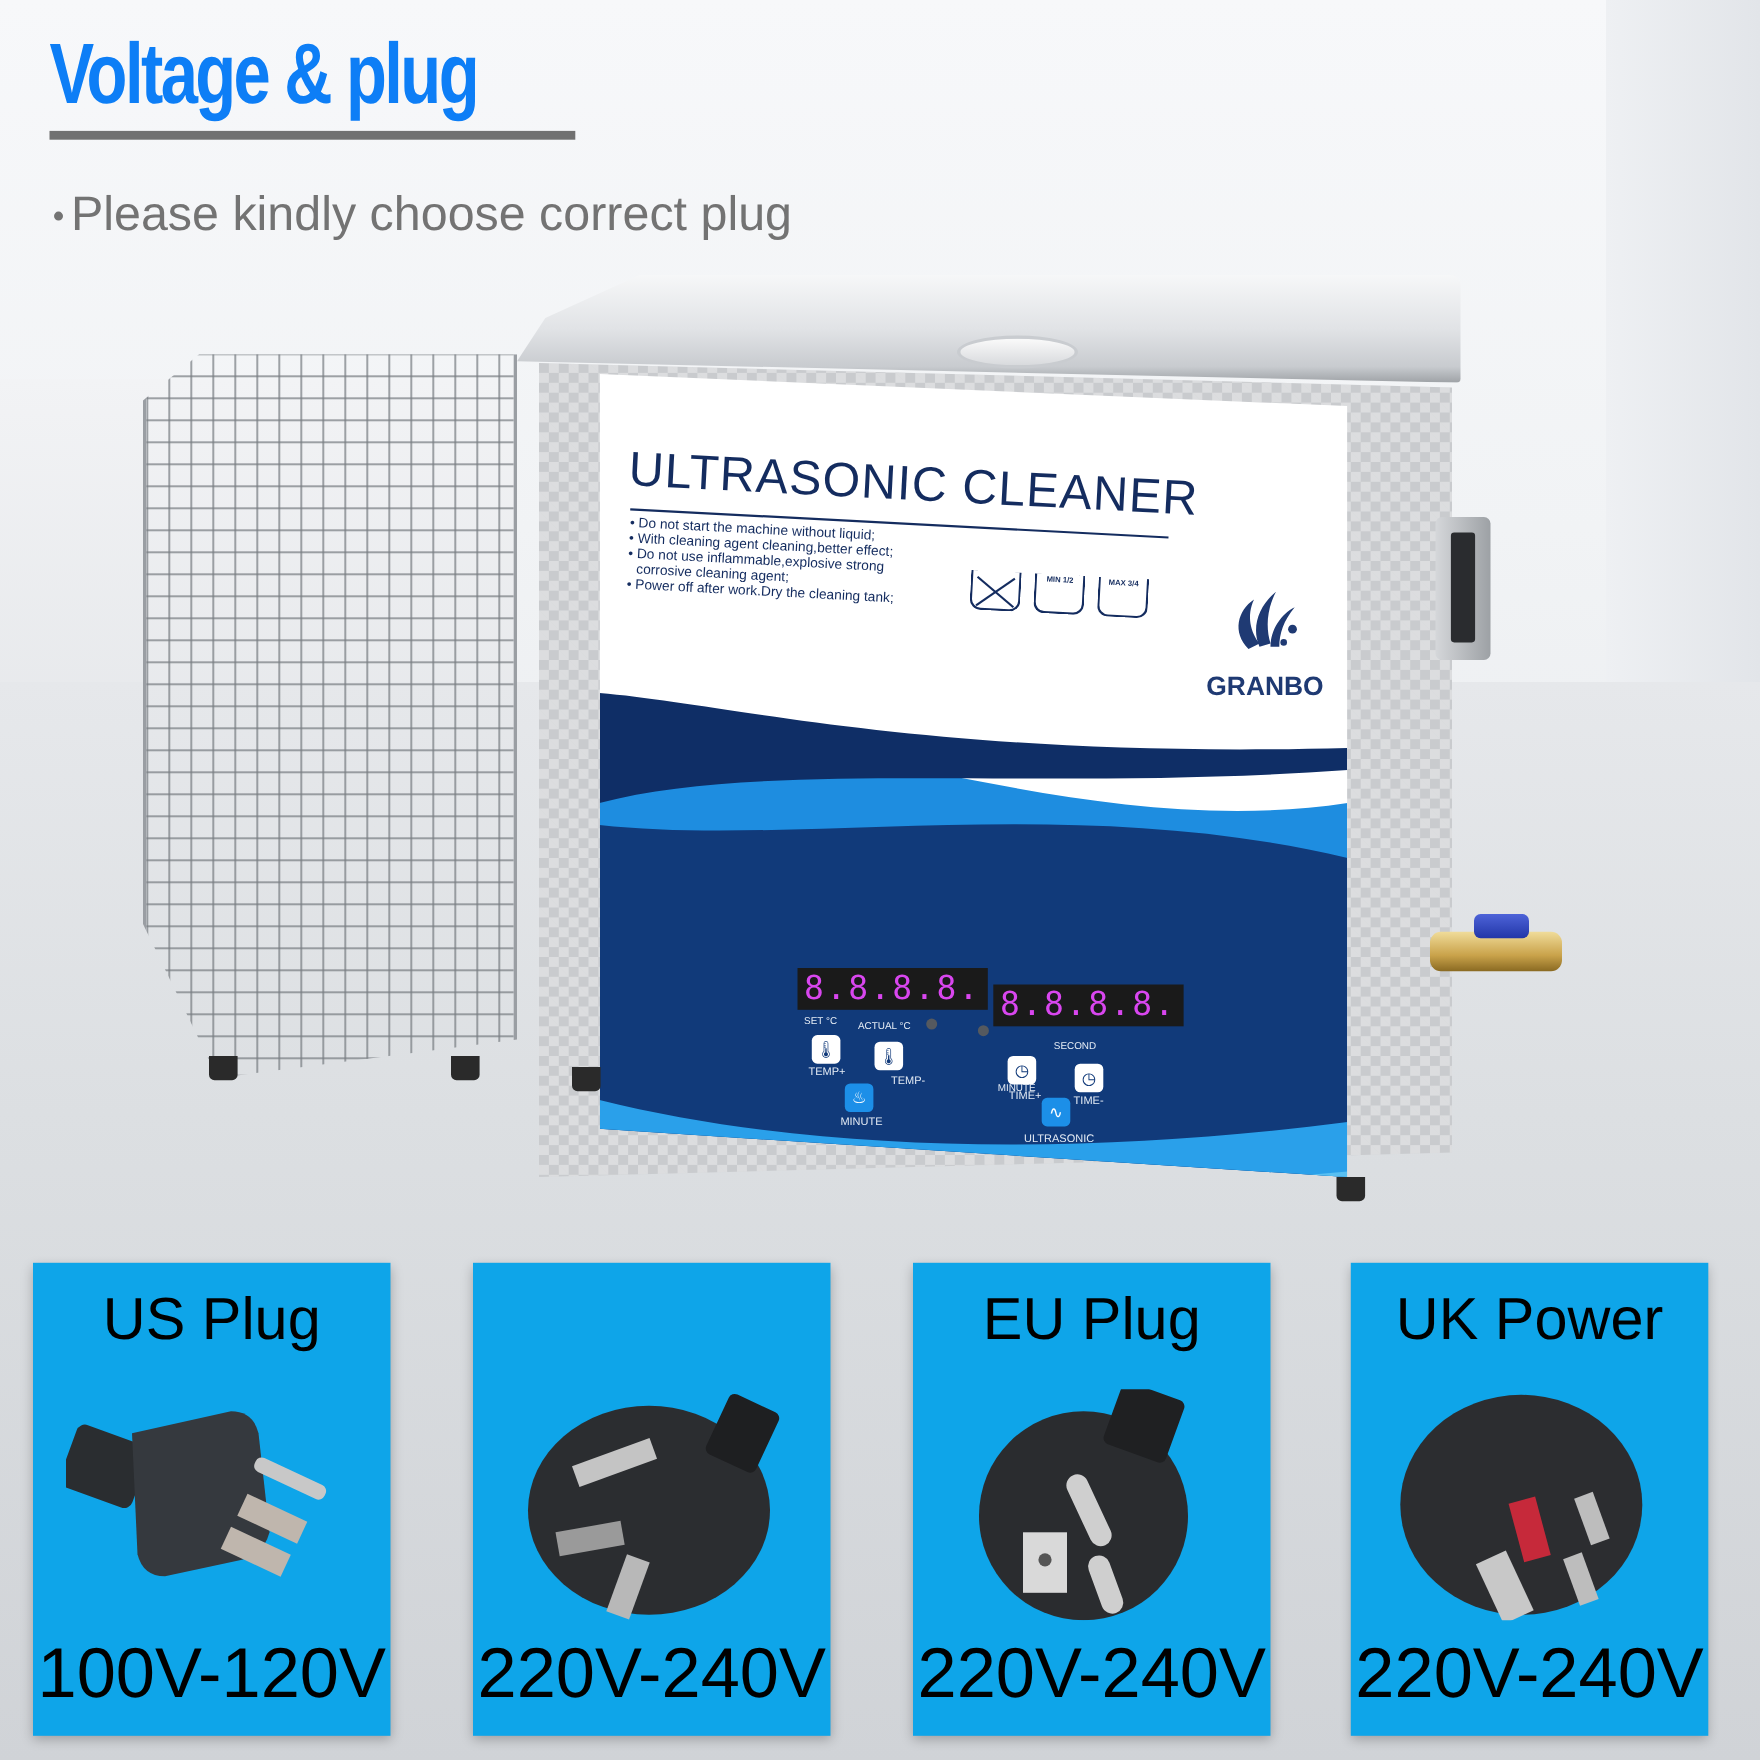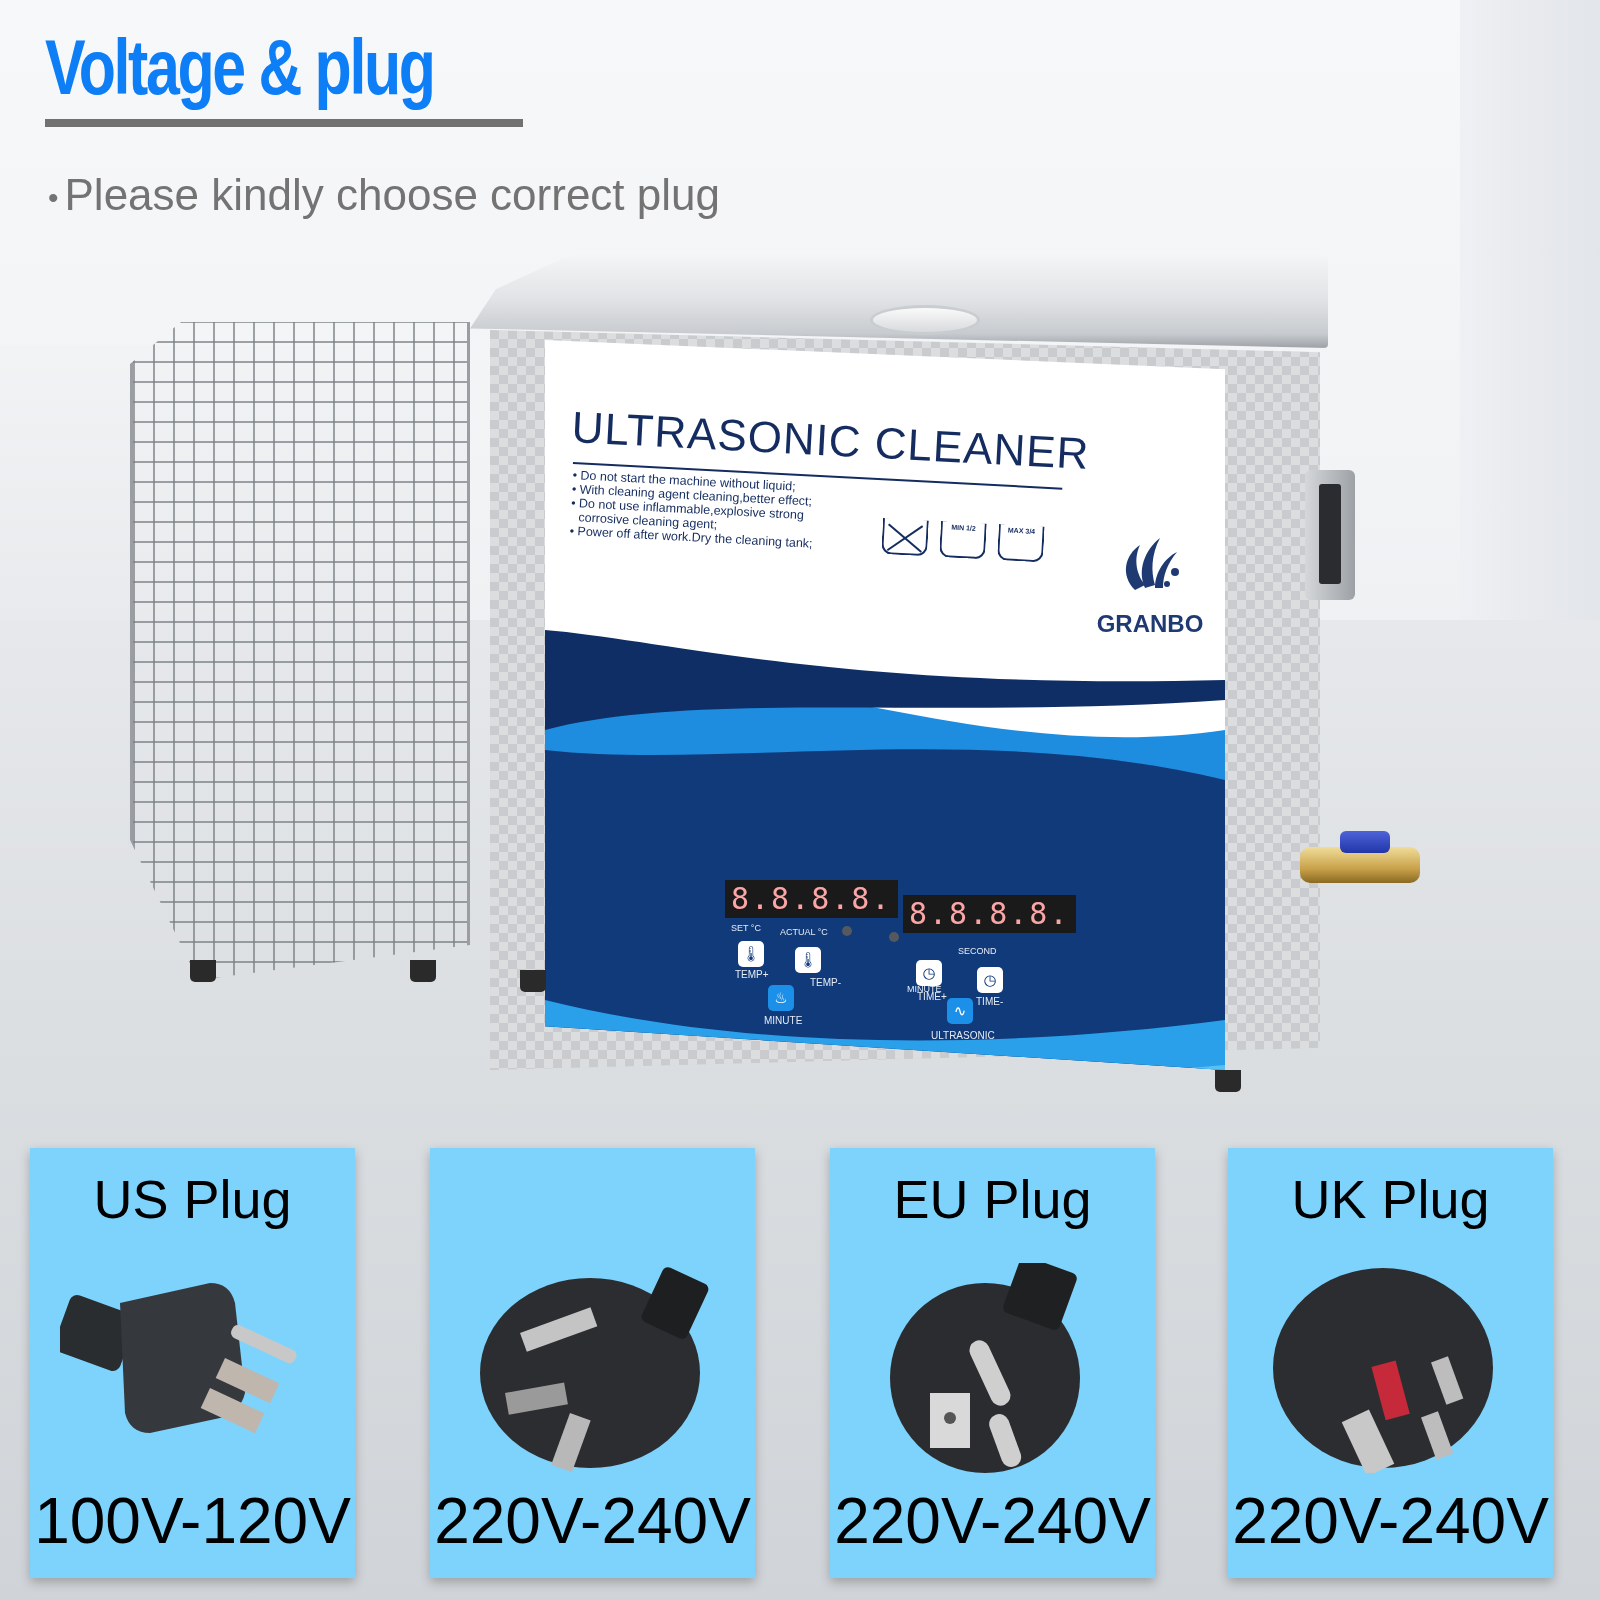--- a/index.html
+++ b/index.html
@@ -128,21 +128,21 @@
   .wave-bottom2 {
     position: absolute; left: 0; top: 665px; width: 100%; height: 200px;
     background: #59c0f2;
     clip-path: path("M0 30 C 220 90, 460 80, 680 60 L 680 200 L 0 200 Z");
   }
 
   .display {
     position: absolute; display: flex; gap: 4px; background: #1a1a1a; padding: 4px 6px;
   }
   .digit {
-    font-family: "DejaVu Sans Mono", monospace; font-size: 30px; color: #fca5a5;
+    font-family: "DejaVu Sans Mono", monospace; font-size: 30px; color: #d946ef;
     line-height: 30px; letter-spacing: 2px;
   }
   .disp-label {
     position: absolute; font-size: 9px; color: #e5ecf5; white-space: nowrap;
   }
   .led {
     position: absolute; width: 10px; height: 10px; border-radius: 50%; background: #55595f;
   }
   .ctrl-btn {
     position: absolute; width: 26px; height: 26px; border-radius: 5px; background: #ffffff;
@@ -177,21 +177,21 @@
       linear-gradient(90deg, rgba(120,125,130,0.7) 2px, transparent 2px),
       linear-gradient(0deg, rgba(120,125,130,0.7) 2px, transparent 2px);
     background-size: 20px 20px;
     clip-path: polygon(15% 6%, 100% 6%, 100% 95%, 20% 100%, 0 80%, 0 12%);
     border: 3px solid #9a9ea3;
   }
 
   
   .plug-card {
     position: absolute; top: 1148px; width: 325px; height: 430px;
-    background: #7dd3fc;
+    background: #0ea5e9;
     box-shadow: 0 4px 10px rgba(0,0,0,0.25);
   }
   .plug-name {
     position: absolute; left: 0; top: 20px; width: 100%; text-align: center;
     font-size: 54px; color: #000; font-weight: normal;
   }
   .plug-volt {
     position: absolute; left: 0; bottom: 20px; width: 100%; text-align: center;
     font-size: 64px; color: #000;
   }
@@ -343,21 +343,21 @@
     <rect x="150" y="0" width="60" height="60" rx="6" fill="#1f2022" transform="rotate(20 180 30)"></rect>
     <rect x="120" y="75" width="20" height="70" rx="10" fill="#cfcfcf" transform="rotate(-25 130 110)"></rect>
     <rect x="135" y="150" width="20" height="55" rx="10" fill="#cfcfcf" transform="rotate(-20 145 177)"></rect>
     <rect x="70" y="130" width="40" height="55" fill="#d9d9d9"></rect>
     <circle cx="90" cy="155" r="6" fill="#555"></circle>
   </svg>
   <div class="plug-volt">220V-240V</div>
 </div>
 
 <div class="plug-card" style="left:1228px;">
-  <div class="plug-name">UK Plug</div>
+  <div class="plug-name">UK Power</div>
   <svg class="plug-img" viewBox="0 0 265 210">
     <ellipse cx="125" cy="105" rx="110" ry="100" fill="#2c2d30"></ellipse>
     <rect x="120" y="100" width="25" height="55" fill="#c6293a" transform="rotate(-15 132 127)"></rect>
     <rect x="180" y="95" width="18" height="45" fill="#bdbdbd" transform="rotate(-20 189 117)"></rect>
     <rect x="170" y="150" width="18" height="45" fill="#bdbdbd" transform="rotate(-20 179 172)"></rect>
     <rect x="95" y="150" width="30" height="60" fill="#c8c8c8" transform="rotate(-25 110 180)"></rect>
   </svg>
   <div class="plug-volt">220V-240V</div>
 </div>
 

